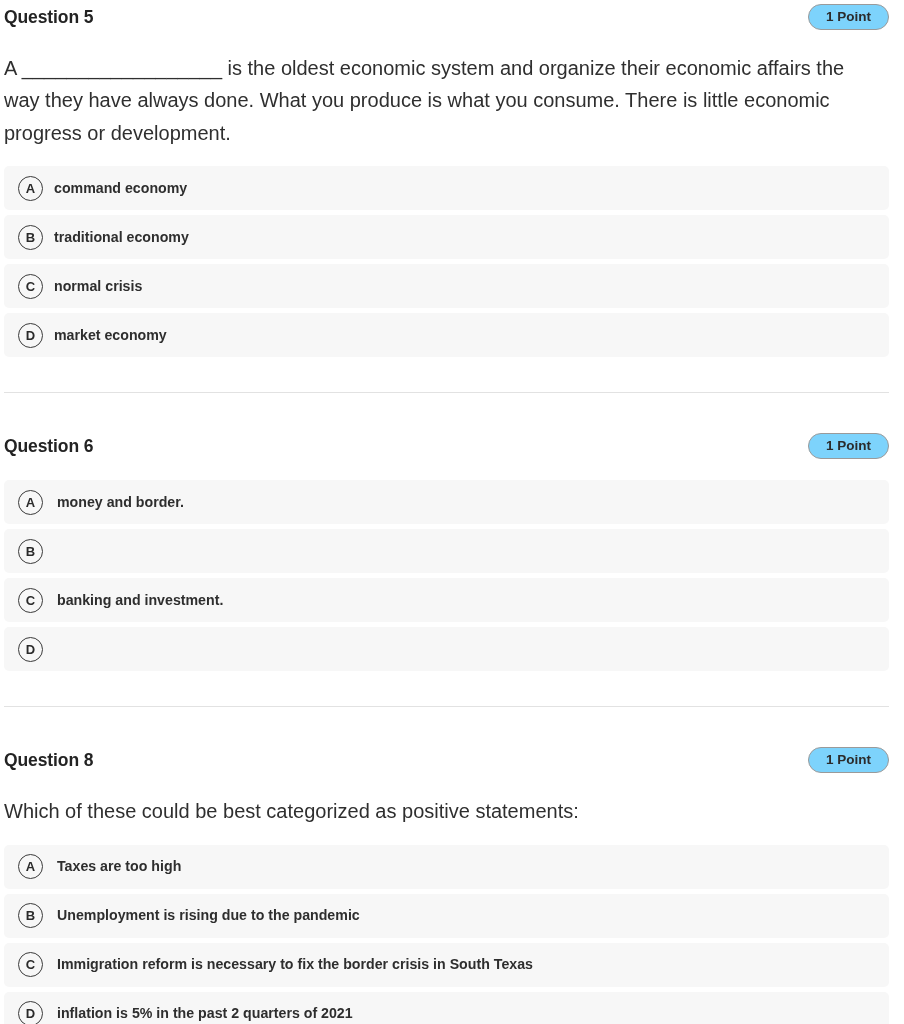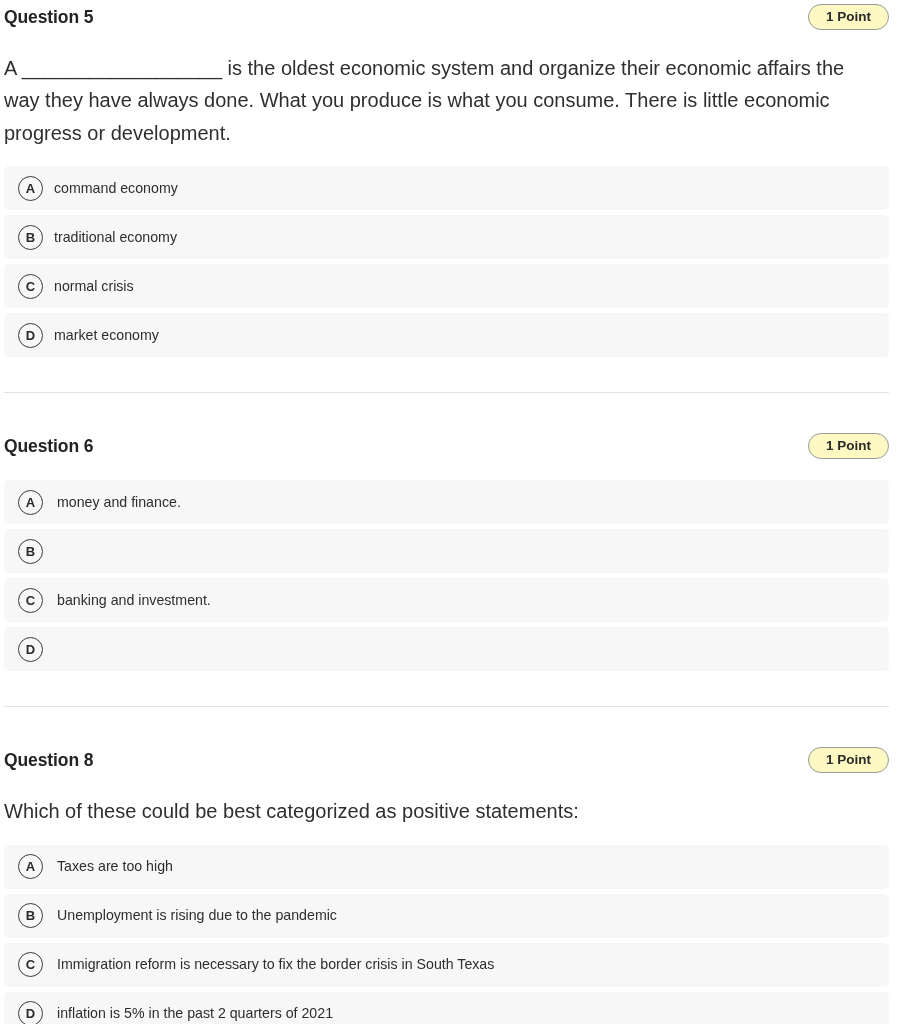--- a/index.html
+++ b/index.html
@@ -43,21 +43,21 @@
     line-height: 34px;
   }
 
   .points-badge {
     border: 1px solid #9a9a9a;
     border-radius: 20px;
     padding: 5px 17px 6px 17px;
     font-size: 13.5px;
     font-weight: 600;
     color: #2b2b2b;
-    background: #fef9c3;
+    background: #7dd3fc;
     line-height: 1;
     white-space: nowrap;
   }
 
   .q-prompt {
     font-size: 20px;
     font-weight: 400;
     color: #2f2f2f;
     line-height: 1.62;
     margin: 18px 0 0 0;
@@ -92,21 +92,21 @@
     justify-content: center;
     font-size: 13px;
     font-weight: bold;
     color: #2a2a2a;
     line-height: 1;
   }
 
   .opt-text {
     margin-left: 14px;
     font-size: 14.2px;
-    font-weight: normal;
+    font-weight: bold;
     color: #2e2e2e;
     line-height: 1.2;
   }
 
   
   .tight .opt-text { margin-left: 11px; }
 
   
   .divider {
     height: 1px;
@@ -153,21 +153,21 @@
   <div class="gap-after-divider"></div>
 
   <section class="question-block">
     <div class="q-header">
       <div class="q-title">Question 6</div>
       <div class="points-badge">1 Point</div>
     </div>
     <div class="options">
       <div class="option-row">
         <span class="opt-letter">A</span>
-        <span class="opt-text">money and finance.</span>
+        <span class="opt-text">money and border.</span>
       </div>
       <div class="option-row">
         <span class="opt-letter">B</span>
       </div>
       <div class="option-row">
         <span class="opt-letter">C</span>
         <span class="opt-text">banking and investment.</span>
       </div>
       <div class="option-row">
         <span class="opt-letter">D</span>

